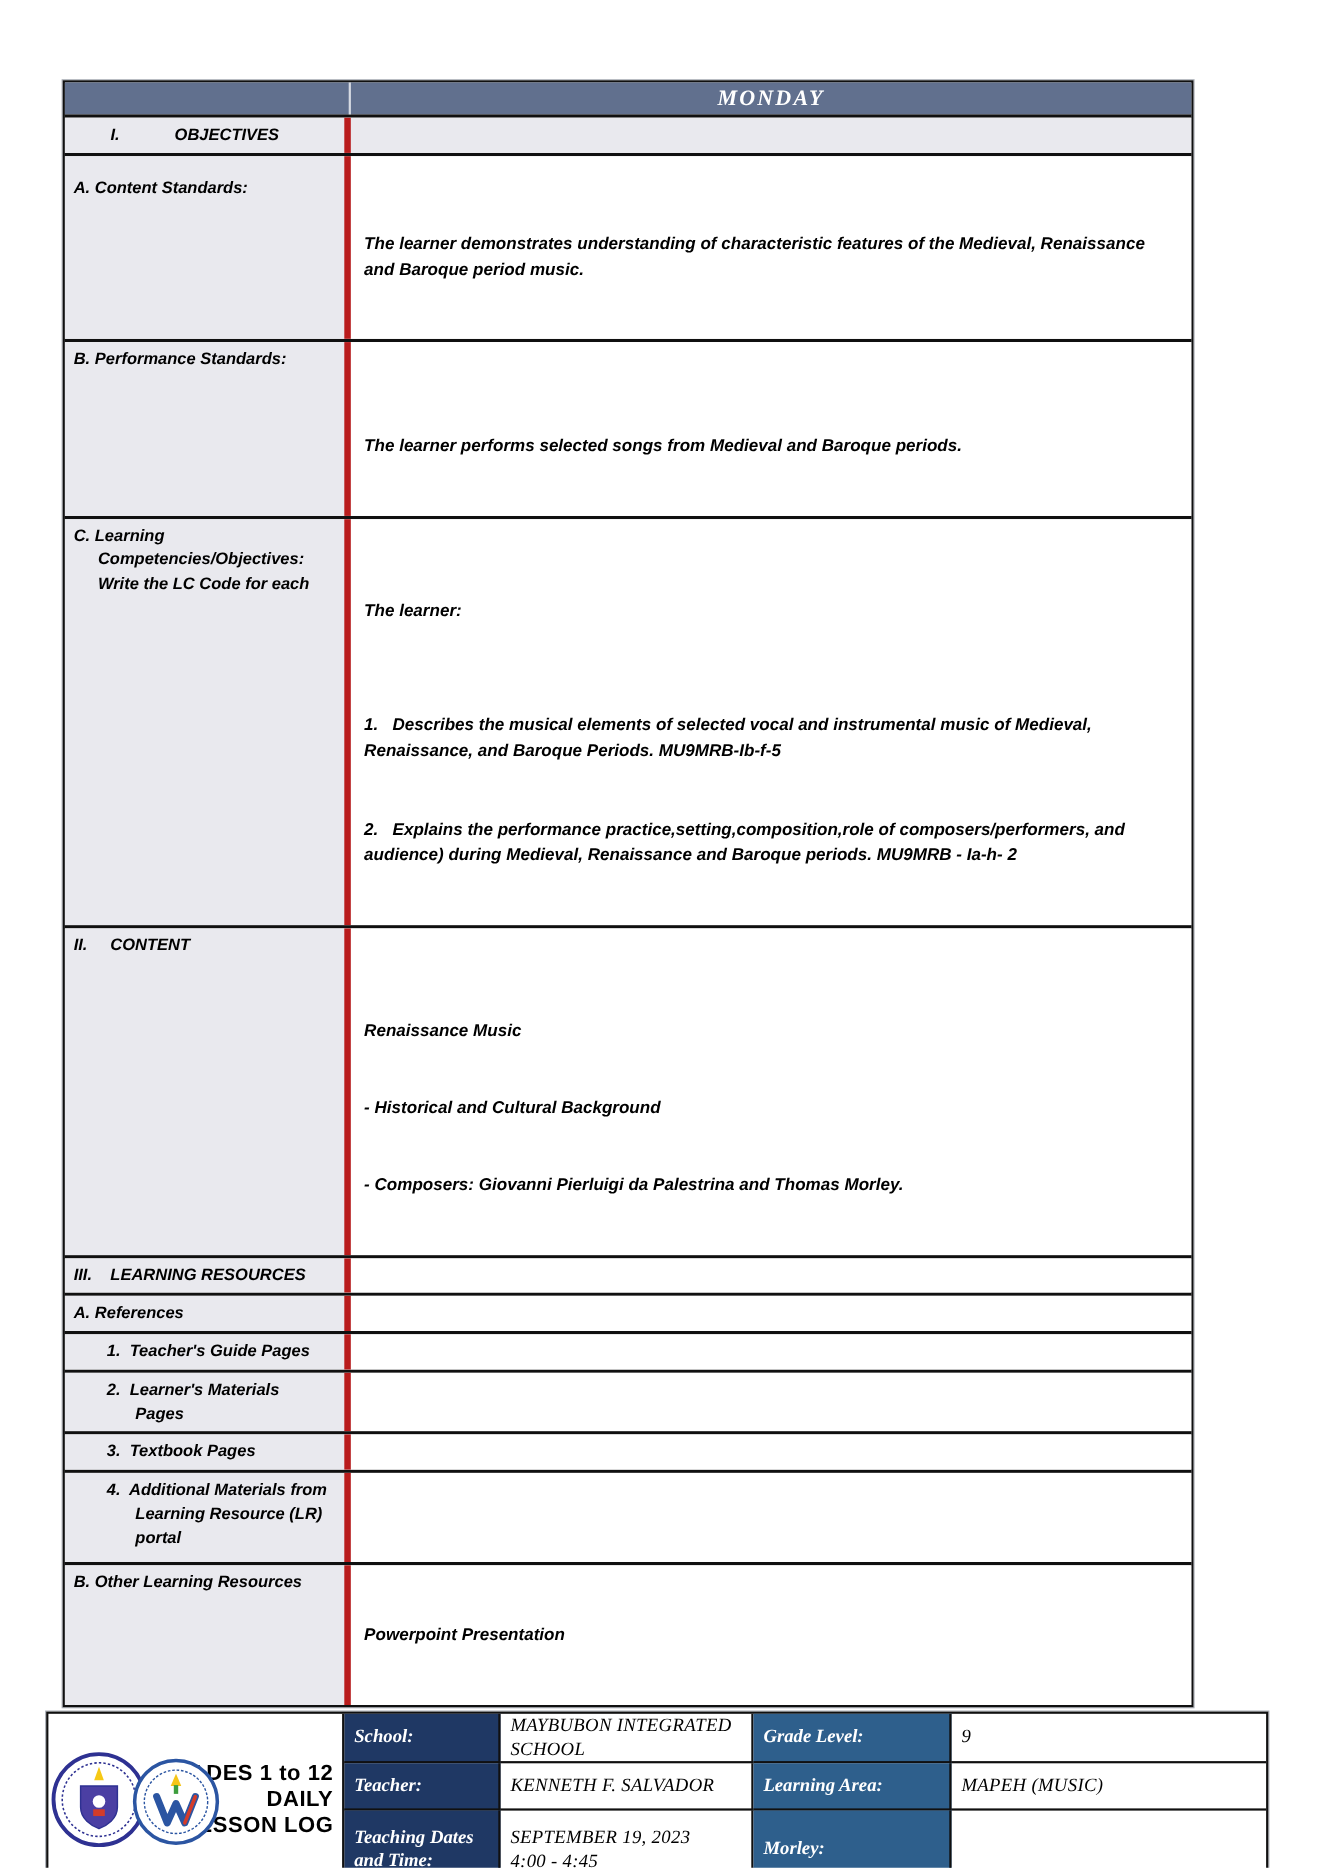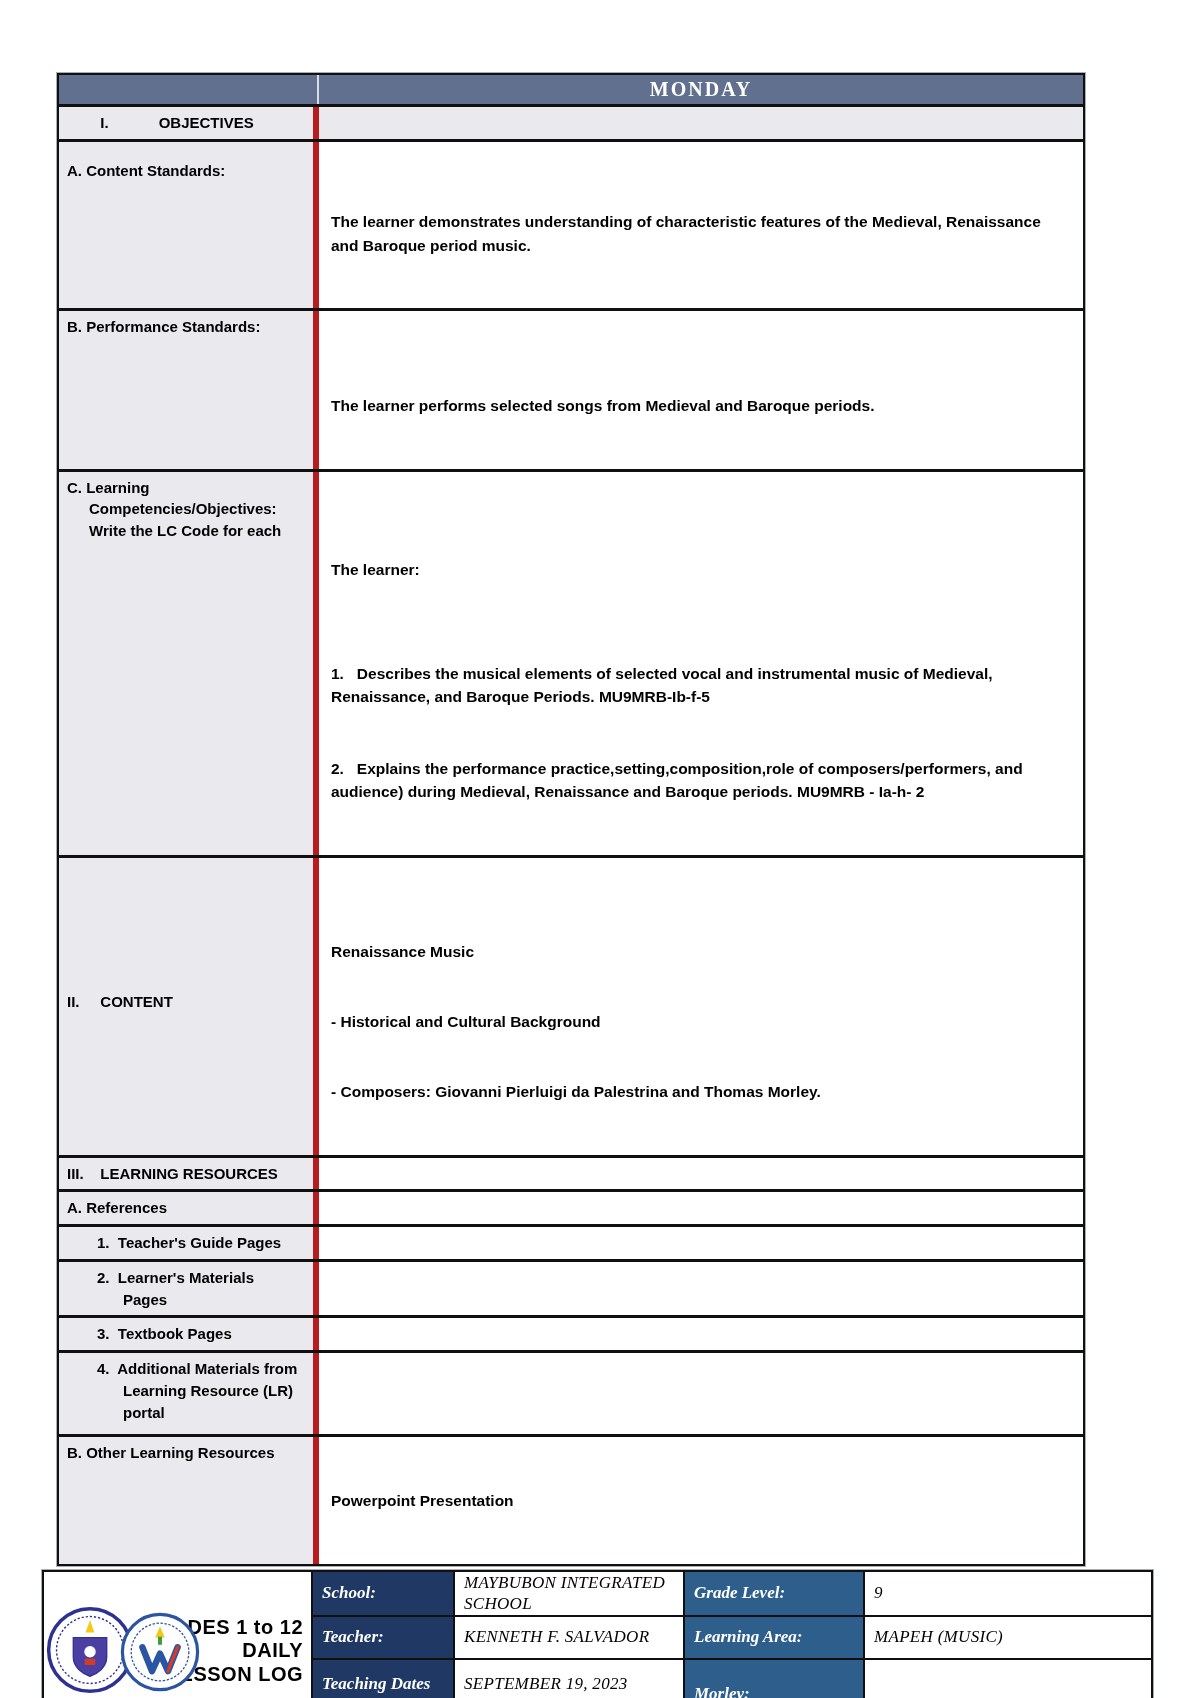--- a/index.html
+++ b/index.html
@@ -5,20 +5,21 @@
   * { box-sizing: border-box; }
   html,body { margin:0; padding:0; }
   body {
     width:1200px; height:1698px; background:#ffffff; overflow:hidden;
     font-family:"Liberation Sans", sans-serif; color:#000;
   }
   .tbl {
     border:2px solid #101010;
     box-shadow:0 0 0 1px #a9adb5;
     background:#fff;
+    font-style:italic;
   }
   .tbl-top { margin:73px 0 0 57px; width:1028px; }
   .trow { display:flex; }
   .trow + .trow { border-top:3px solid #101010; }
   .cl {
     flex:0 0 260px; background:#E9E9EE; border-right:6px solid #b91c1c;
     padding:5px 8px;
   }
   .cr { flex:1; background:#fff; padding:5px 12px; }
   .day { background:#61708E; min-height:29px; align-items:center; }
@@ -98,29 +99,29 @@
     </div>
     <div class="cr bt" style="padding-top:36px">
       <p>The learner performs selected songs from Medieval and Baroque periods.</p>
     </div>
   </div>
 
   <div class="trow" style="min-height:214px">
     <div class="cl">
       <div class="lb hang">C. Learning Competencies/Objectives: Write the LC Code for each</div>
     </div>
-    <div class="cr bt" style="padding-top:40px">
+    <div class="cr bt" style="padding-top:26px">
       <p>The learner:</p>
       <p style="margin-top:34px">1.   Describes the musical elements of selected vocal and instrumental music of Medieval, Renaissance, and Baroque Periods. MU9MRB-Ib-f-5</p>
       <p style="margin-top:2px">2.   Explains the performance practice,setting,composition,role of composers/performers, and audience) during Medieval, Renaissance and Baroque periods. MU9MRB - Ia-h- 2</p>
     </div>
   </div>
 
   <div class="trow" style="min-height:100px">
-    <div class="cl" style="display:flex;flex-direction:column;justify-content:center;padding-bottom:14px">
+    <div class="cl" style="display:flex;flex-direction:column;justify-content:flex-start;padding-bottom:14px">
       <div class="lb">II.     CONTENT</div>
     </div>
     <div class="cr bt" style="padding-top:36px">
       <p>Renaissance Music</p>
       <p>- Historical and Cultural Background</p>
       <p>- Composers: Giovanni Pierluigi da Palestrina and Thomas Morley.</p>
     </div>
   </div>
 
   <div class="trow" style="min-height:23px">

